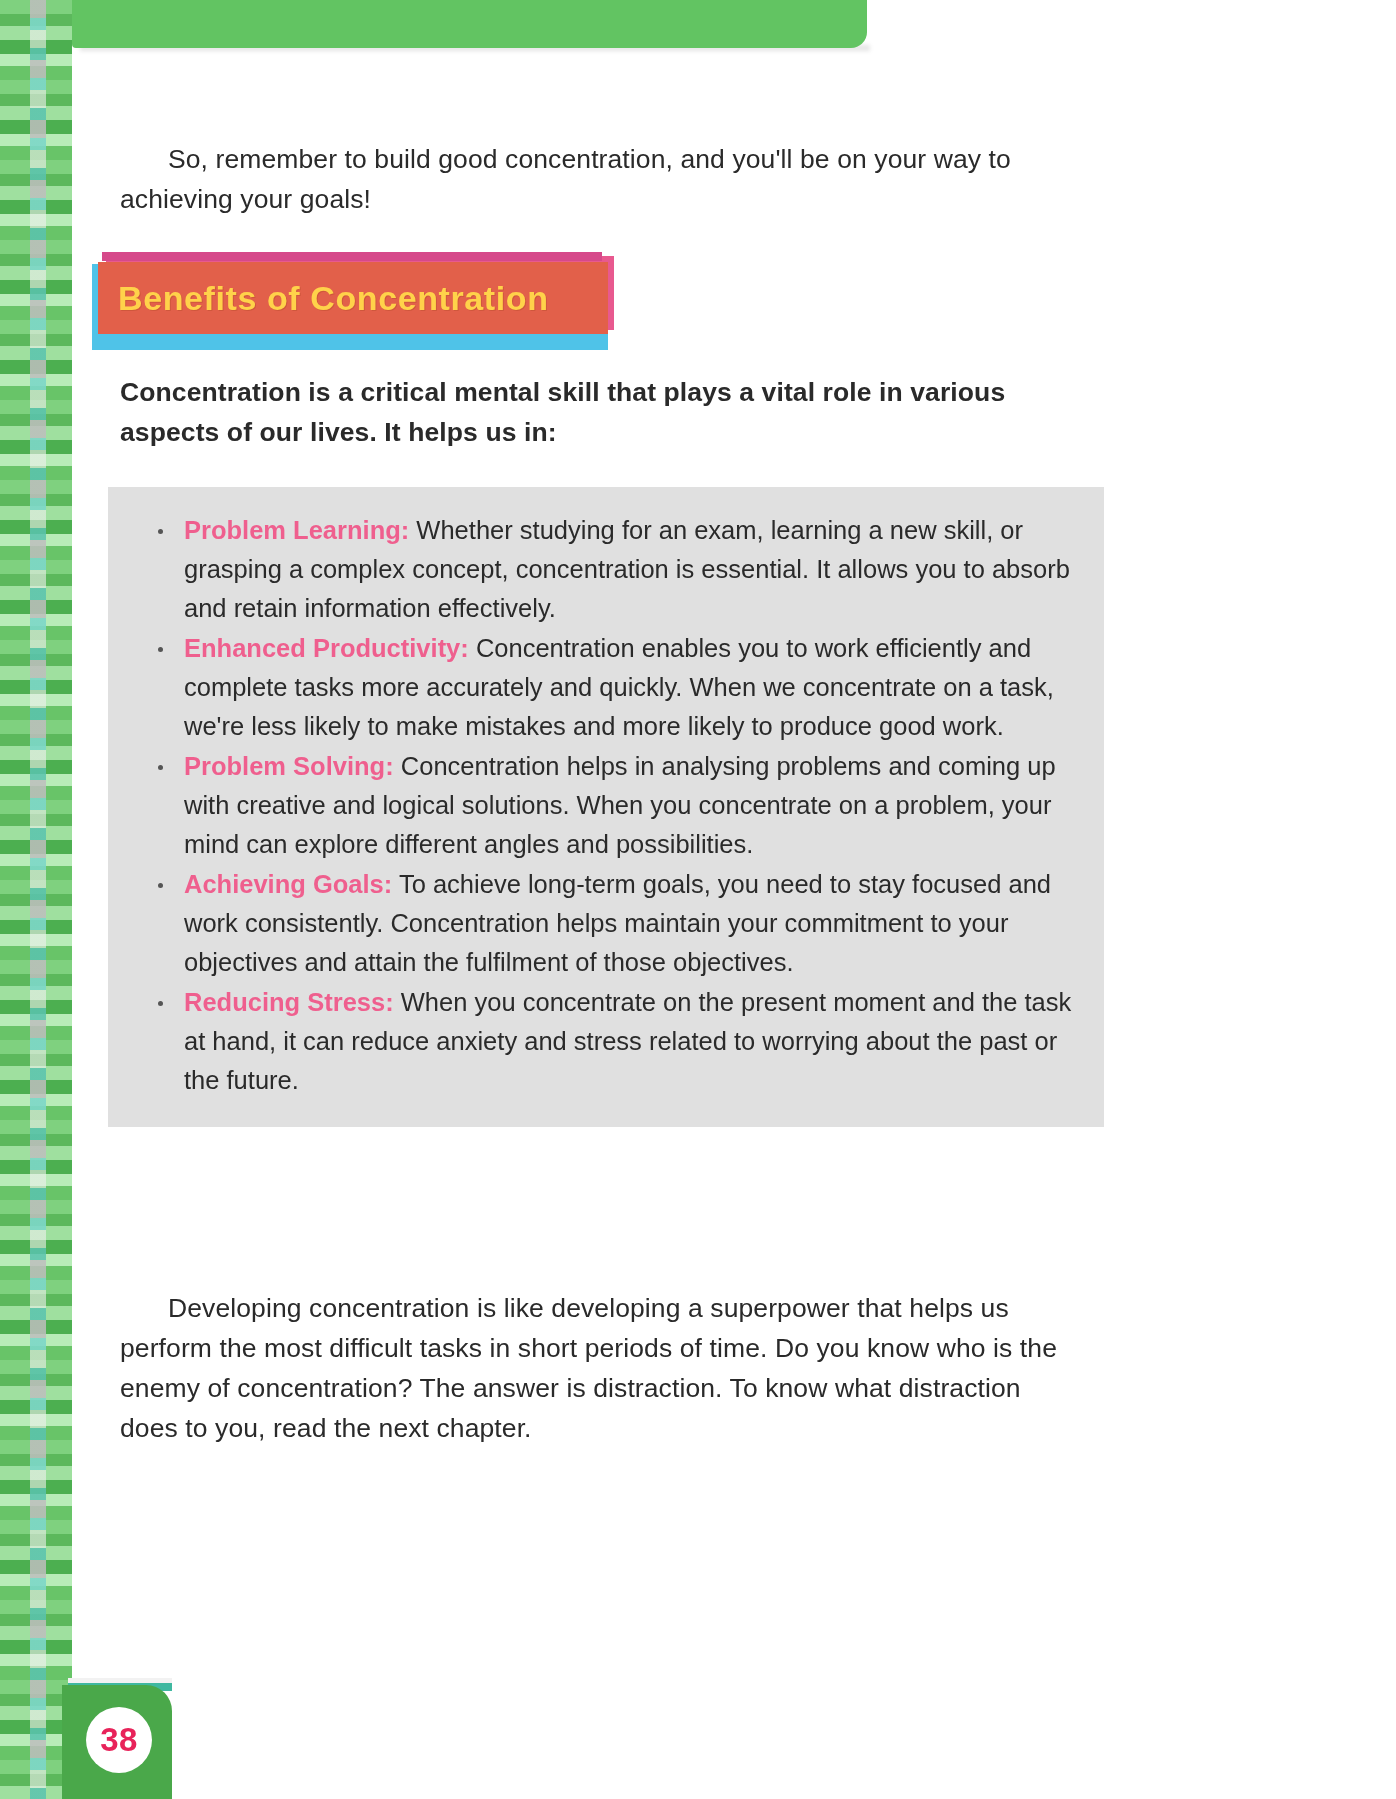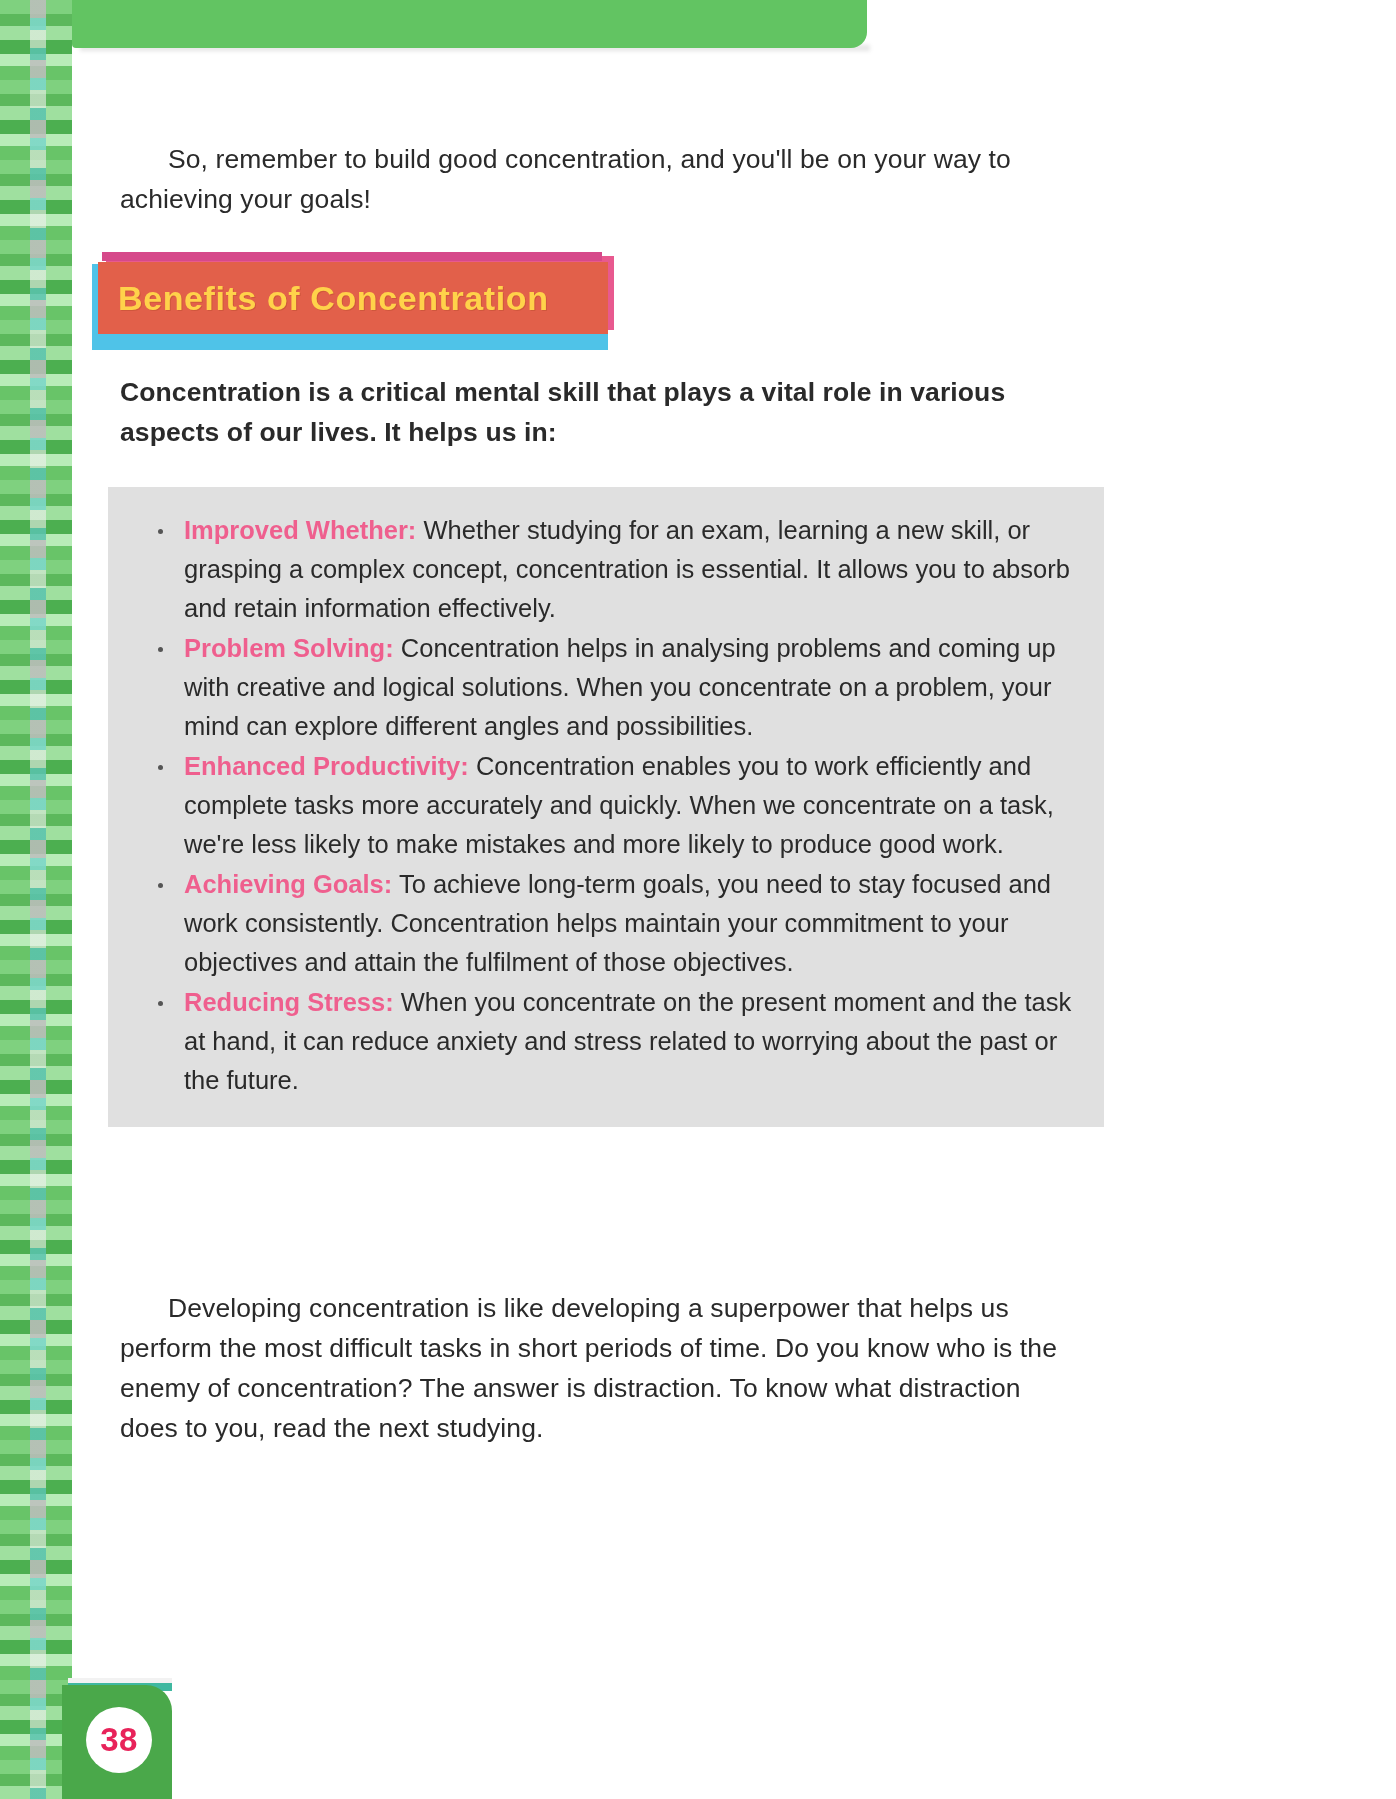--- a/index.html
+++ b/index.html
@@ -286,47 +286,47 @@
       </div>
     </div>
 
     <p id="lead-paragraph" class="para">Concentration is a critical mental skill that plays a vital role in various aspects of our lives. It helps us in:</p>
 
     <div class="bullet-panel">
       <ul class="bullet-list">
 
         <li class="bullet-item">
           <span class="dot"></span>
-          <span class="bullet-label">Improved Whether:</span><span class="bullet-body"> Whether studying for an exam, learning a new skill, or grasping a complex concept, concentration is essential. It allows you to absorb and retain information effectively.</span>
+          <span class="bullet-label">Problem Learning:</span><span class="bullet-body"> Whether studying for an exam, learning a new skill, or grasping a complex concept, concentration is essential. It allows you to absorb and retain information effectively.</span>
+        </li>
+
+        <li class="bullet-item">
+          <span class="dot"></span>
+          <span class="bullet-label">Enhanced Productivity:</span><span class="bullet-body"> Concentration enables you to work efficiently and complete tasks more accurately and quickly. When we concentrate on a task, we're less likely to make mistakes and more likely to produce good work.</span>
         </li>
 
         <li class="bullet-item">
           <span class="dot"></span>
           <span class="bullet-label">Problem Solving:</span><span class="bullet-body"> Concentration helps in analysing problems and coming up with creative and logical solutions. When you concentrate on a problem, your mind can explore different angles and possibilities.</span>
-        </li>
-
-        <li class="bullet-item">
-          <span class="dot"></span>
-          <span class="bullet-label">Enhanced Productivity:</span><span class="bullet-body"> Concentration enables you to work efficiently and complete tasks more accurately and quickly. When we concentrate on a task, we're less likely to make mistakes and more likely to produce good work.</span>
         </li>
 
         <li class="bullet-item">
           <span class="dot"></span>
           <span class="bullet-label">Achieving Goals:</span><span class="bullet-body"> To achieve long-term goals, you need to stay focused and work consistently. Concentration helps maintain your commitment to your objectives and attain the fulfilment of those objectives.</span>
         </li>
 
         <li class="bullet-item">
           <span class="dot"></span>
           <span class="bullet-label">Reducing Stress:</span><span class="bullet-body"> When you concentrate on the present moment and the task at hand, it can reduce anxiety and stress related to worrying about the past or the future.</span>
         </li>
 
       </ul>
     </div>
 
-    <p id="closing-paragraph" class="para indent">Developing concentration is like developing a superpower that helps us perform the most difficult tasks in short periods of time. Do you know who is the enemy of concentration? The answer is distraction. To know what distraction does to you, read the next studying.</p>
+    <p id="closing-paragraph" class="para indent">Developing concentration is like developing a superpower that helps us perform the most difficult tasks in short periods of time. Do you know who is the enemy of concentration? The answer is distraction. To know what distraction does to you, read the next chapter.</p>
 
   </div>
 
   <div class="badge-stripe2"></div>
   <div class="badge-stripe"></div>
   <div class="page-badge">
     <div class="circle">
       <span class="num">38</span>
     </div>
   </div>

